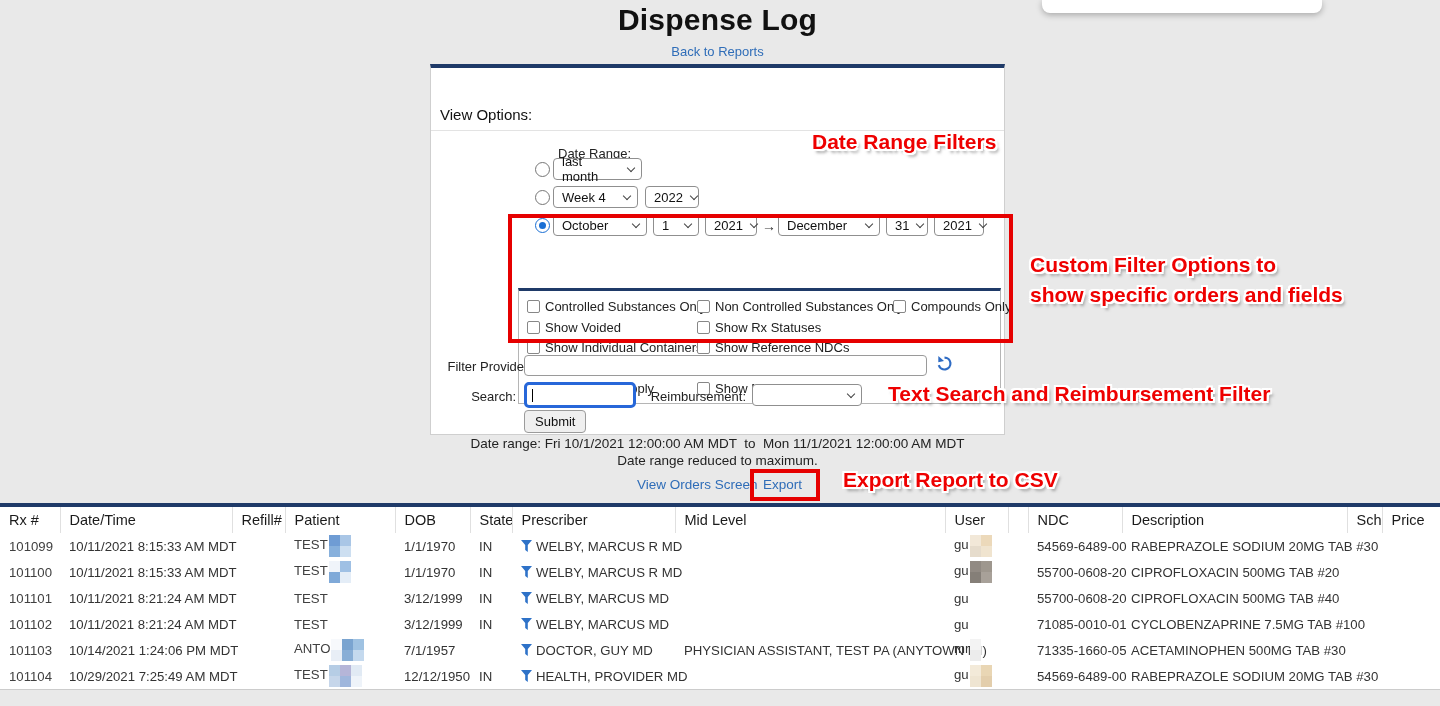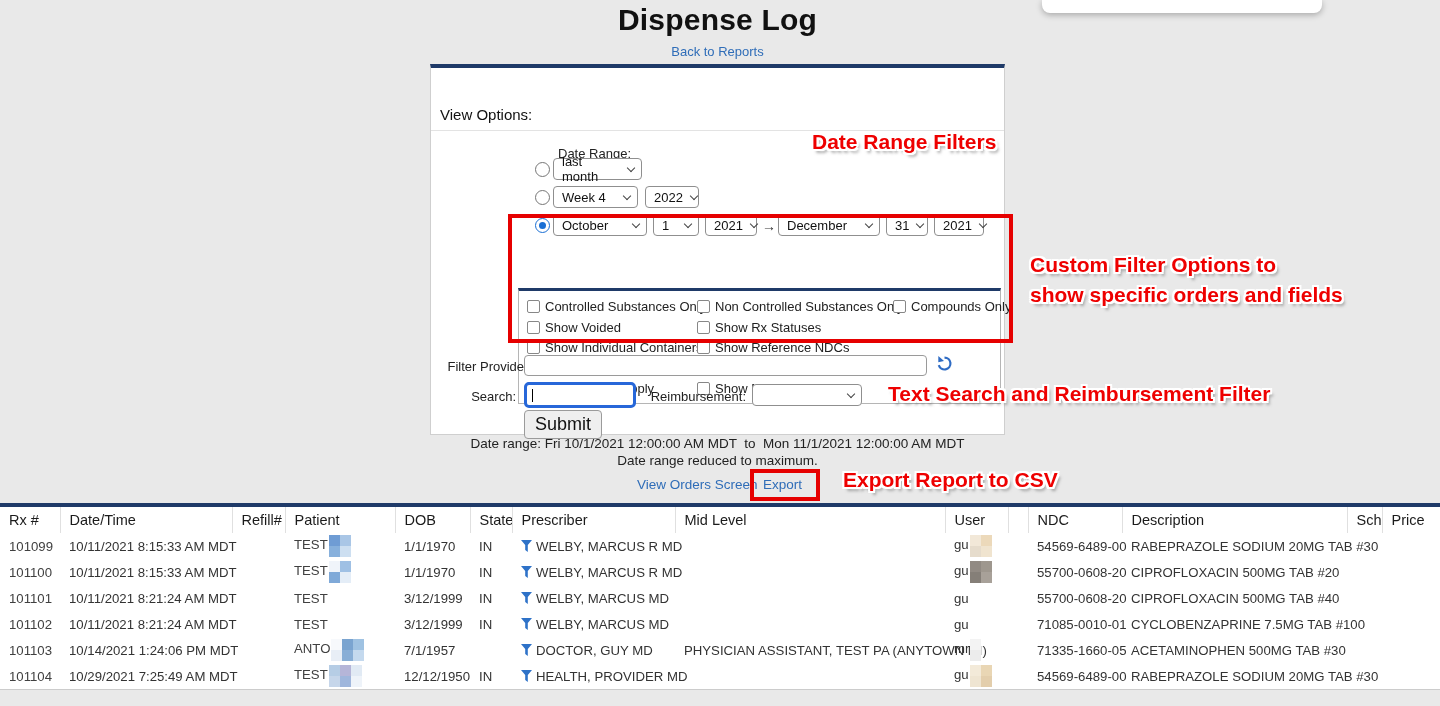--- a/index.html
+++ b/index.html
@@ -34,21 +34,21 @@
   .cb-item { position:absolute; display:flex; align-items:center; height:16px; }
   .cb { width:13px; height:13px; border:1px solid #878787; border-radius:2px; background:#fff; flex:0 0 auto; }
   .cb-label { font-size:13px; color:#222; margin-left:5px; white-space:nowrap; }
 
   .ti { position:absolute; background:#fff; border:1px solid #9a9a9a; border-radius:4px; height:21px; }
   .ti-search { border:3px solid #2767d9; border-radius:5px; height:26px; }
   .caret { position:absolute; left:5px; top:4px; width:1px; height:13px; background:#000; }
 
   .undo-icon { position:absolute; width:19px; height:19px; cursor:pointer; }
 
-  .btn { position:absolute; background:#efefef; border:1px solid #9b9b9b; border-radius:4px; font-size:18px; color:#111; padding:3px 10px; font-family:"Liberation Sans",sans-serif; cursor:pointer; }
+  .btn { position:absolute; background:#efefef; border:1px solid #9b9b9b; border-radius:4px; font-size:13px; color:#111; padding:3px 10px; font-family:"Liberation Sans",sans-serif; cursor:pointer; }
 
   
   .sum-line { position:absolute; left:430px; width:575px; text-align:center; font-size:13.5px; color:#222; white-space:pre; }
   .tlink { position:absolute; font-size:13.5px; color:#2f6db8; text-decoration:none; cursor:pointer; }
 
   
   .ann { position:absolute; font-size:21px; font-weight:700; color:#ee0000; white-space:nowrap;
          text-shadow:-2px -2px 0 #fff, 2px -2px 0 #fff, -2px 2px 0 #fff, 2px 2px 0 #fff,
                       0 -2px 0 #fff, 0 2px 0 #fff, -2px 0 0 #fff, 2px 0 0 #fff,
                       3px 4px 3px rgba(100,100,100,.55); }

